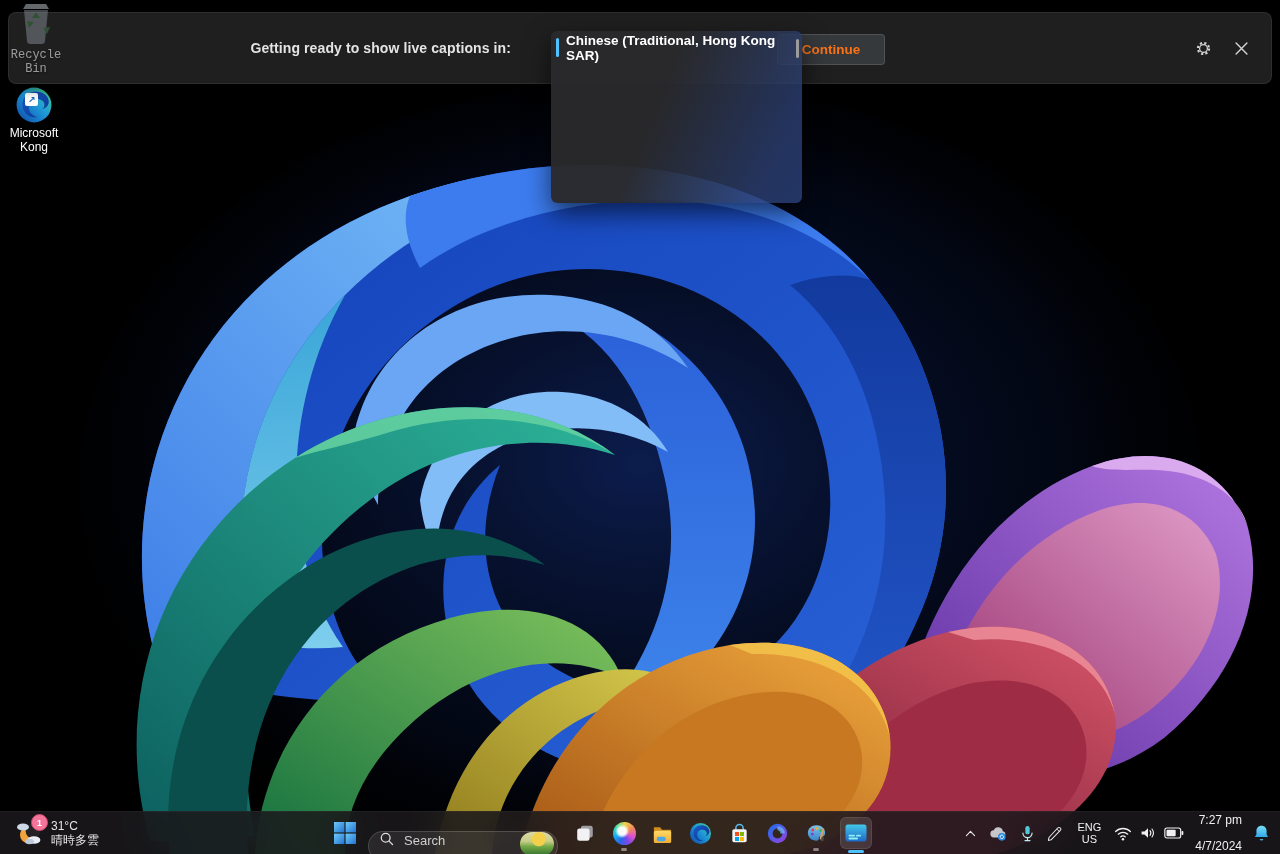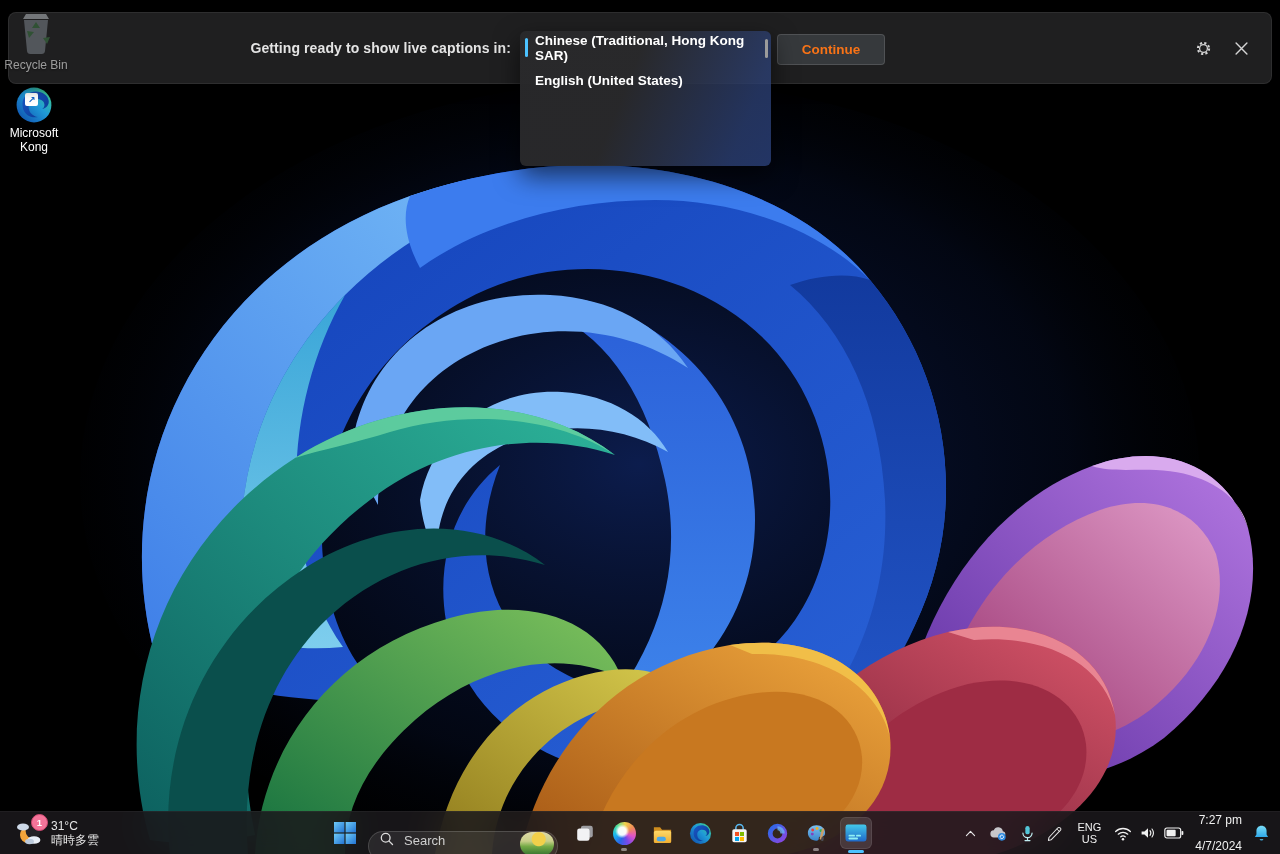--- a/index.html
+++ b/index.html
@@ -6,42 +6,42 @@
     font-family:"Liberation Sans","DejaVu Sans",sans-serif;-webkit-font-smoothing:antialiased;}
   .stage{position:relative;width:1280px;height:854px;background:#000;overflow:hidden;}
 
   
   .wallpaper{position:absolute;inset:0;z-index:0;}
 
   
   .desk-icon{position:absolute;width:64px;display:flex;flex-direction:column;align-items:center;cursor:default;}
   .desk-icon .lbl{margin-top:2px;font-size:12px;color:#fff;text-align:center;line-height:14px;
     text-shadow:0 1px 2px rgba(0,0,0,.9);}
-  .recycle{left:4px;top:12px;z-index:6;opacity:.55;}
+  .recycle{left:4px;top:2px;z-index:6;opacity:.55;font-family:Liberation Mono, monospace;}
   .edge-desk{left:2px;top:86px;z-index:2;}
   .edge-badge{position:absolute;left:10px;bottom:18px;width:13px;height:13px;background:#fff;border-radius:2px;
     display:flex;align-items:center;justify-content:center;font-size:9px;color:#1464c8;font-weight:bold;}
 
   
   .cap-bar{position:absolute;left:8px;top:12px;width:1264px;height:72px;z-index:5;
     background:rgba(33,33,34,.93);border:1px solid rgba(255,255,255,.07);border-radius:8px;
     box-shadow:0 4px 14px rgba(0,0,0,.5);box-sizing:border-box;font-weight:bold;}
   .cap-msg{position:absolute;left:0;top:0;width:508px;height:100%;display:flex;align-items:center;
     justify-content:flex-end;padding-right:6px;box-sizing:border-box;
     font-size:14px;color:#e4e4e4;letter-spacing:.1px;}
   .continue-btn{position:absolute;left:768px;top:21px;width:106px;height:29px;border-radius:4px;
     background:#36393c;border:1px solid rgba(255,255,255,.13);color:#f97316;font-size:13.5px;
     display:flex;align-items:center;justify-content:center;cursor:pointer;}
   .cap-icon-btn{position:absolute;top:22px;width:28px;height:26px;display:flex;align-items:center;
     justify-content:center;cursor:pointer;border-radius:4px;}
   .gear-btn{right:54px;}
   .close-btn{right:16px;}
 
   
-  .lang-dd{position:absolute;left:520px;top:31px;width:251px;height:135px;z-index:30;border-radius:6px;
+  .lang-dd{position:absolute;left:551px;top:31px;width:251px;height:172px;z-index:30;border-radius:6px;
     background:linear-gradient(112deg,rgba(41,41,43,.97) 42%,rgba(43,62,112,.82) 86%,rgba(44,66,124,.78) 100%);
     box-shadow:0 10px 26px rgba(0,0,0,.6);overflow:hidden;}
   .dd-row{position:relative;height:33px;display:flex;align-items:center;padding-left:15px;
     font-size:13.5px;color:#ececec;cursor:pointer;}
   .dd-row.bold{font-weight:bold;color:#fff;}
   .dd-accent{position:absolute;left:5px;top:7px;width:3px;height:19px;border-radius:2px;}
   .dd-scroll{position:absolute;right:3px;top:8px;width:3px;height:19px;border-radius:2px;background:#9b9b9b;}
 
   
   .taskbar{position:absolute;left:0;bottom:0;width:1280px;height:42px;z-index:10;
@@ -249,23 +249,20 @@
       </svg>
     </div>
   </div>
 
   <div class="lang-dd">
     <div class="dd-row bold">
       <span class="dd-accent" style="background: rgb(76, 194, 255);"></span>
       <span>Chinese (Traditional, Hong Kong SAR)</span>
       <span class="dd-scroll"></span>
     </div>
-    <div class="dd-row bold">
-      <span>English (United States)</span>
-    </div>
   </div>
 
   <div class="taskbar">
 
     <div class="weather">
       <div class="weather-ico">
         <svg width="30" height="30" viewBox="0 0 30 30">
           <circle cx="14" cy="17" r="8" fill="#f2a43a"></circle>
           <circle cx="19" cy="13" r="7.4" fill="#232125"></circle>
           <ellipse cx="9" cy="9" rx="6" ry="3.6" fill="#cdd9e8"></ellipse>

